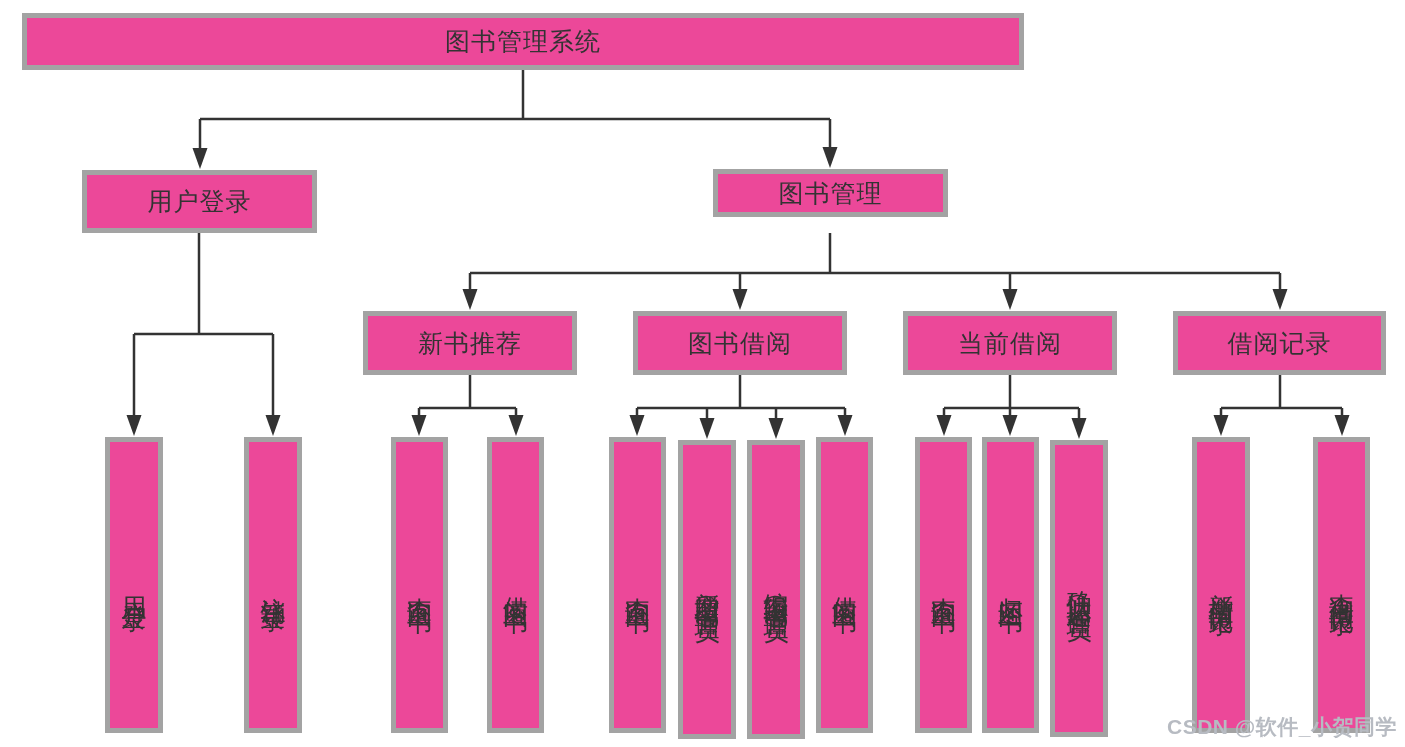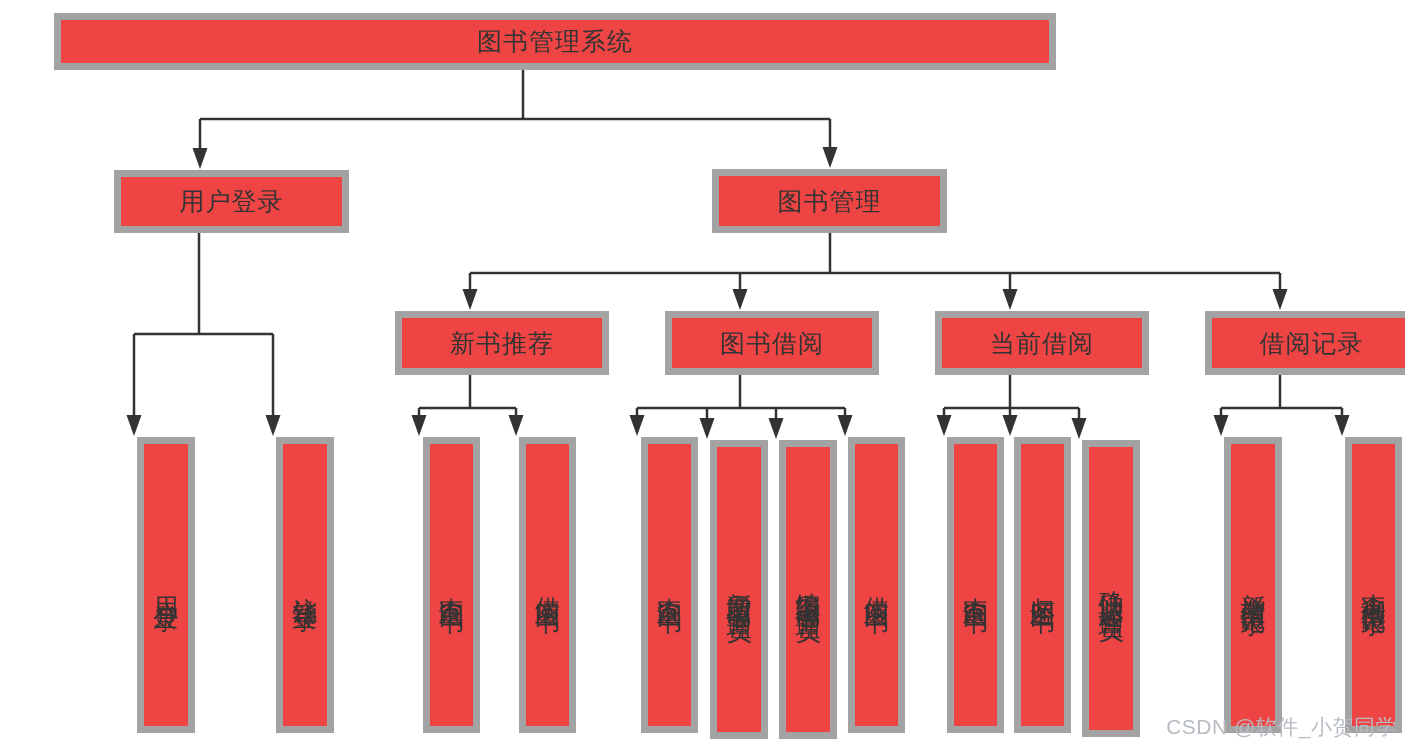--- a/index.html
+++ b/index.html
@@ -19,27 +19,26 @@
     position: absolute;
     left: 0;
     top: 0;
     width: 1405px;
     height: 747px;
     pointer-events: none;
   }
   .node {
     position: absolute;
     box-sizing: border-box;
-    border: 7px solid #a3a3a3;
-    background: #ef4444;
+    border: 5px solid #a3a3a3;
+    background: #ec4899;
     color: #333333;
     display: flex;
     align-items: center;
     justify-content: center;
-    margin-left: 32px;
   }
   .hnode {
     font-size: 25px;
     letter-spacing: 1px;
     white-space: nowrap;
   }
   .vnode {
     writing-mode: vertical-lr;
     text-orientation: mixed;
     font-size: 25px;
@@ -48,20 +47,21 @@
     white-space: nowrap;
   }
   .watermark {
     position: absolute;
     right: 8px;
     bottom: 6px;
     font-size: 21px;
     color: #b7bbc2;
     letter-spacing: 0.5px;
     white-space: nowrap;
+    font-weight: bold;
   }
 </style>
 </head>
 <body>
 
 <div class="stage">
 
   <svg class="connectors" width="1405" height="747" viewBox="0 0 1405 747" xmlns="http://www.w3.org/2000/svg">
 
     <g stroke="#333333" stroke-width="2.5" fill="none">
@@ -126,21 +126,21 @@
       <polygon points="1002.5,415 1017.5,415 1010,436"></polygon>
       <polygon points="1071.5,418 1086.5,418 1079,439"></polygon>
       <polygon points="1213.5,415 1228.5,415 1221,436"></polygon>
       <polygon points="1334.5,415 1349.5,415 1342,436"></polygon>
     </g>
   </svg>
 
   <div class="node hnode" style="left:22px; top:13px; width:1002px; height:57px;">图书管理系统</div>
 
   <div class="node hnode" style="left:82px; top:170px; width:235px; height:63px;">用户登录</div>
-  <div class="node hnode" style="left:680px; top:169px; width:235px; height:64px;">图书管理</div>
+  <div class="node hnode" style="left:713px; top:169px; width:235px; height:48px;">图书管理</div>
 
   <div class="node hnode" style="left:633px; top:311px; width:214px; height:64px;">图书借阅</div>
   <div class="node hnode" style="left:363px; top:311px; width:214px; height:64px;">新书推荐</div>
   <div class="node hnode" style="left:1173px; top:311px; width:213px; height:64px;">借阅记录</div>
   <div class="node hnode" style="left:903px; top:311px; width:214px; height:64px;">当前借阅</div>
 
   <div class="node vnode" style="left:105px; top:437px; width:58px; height:296px;">用户登录</div>
   <div class="node vnode" style="left:244px; top:437px; width:58px; height:296px;">注销登录</div>
 
   <div class="node vnode" style="left:391px; top:437px; width:57px; height:296px;">查询图书</div>

